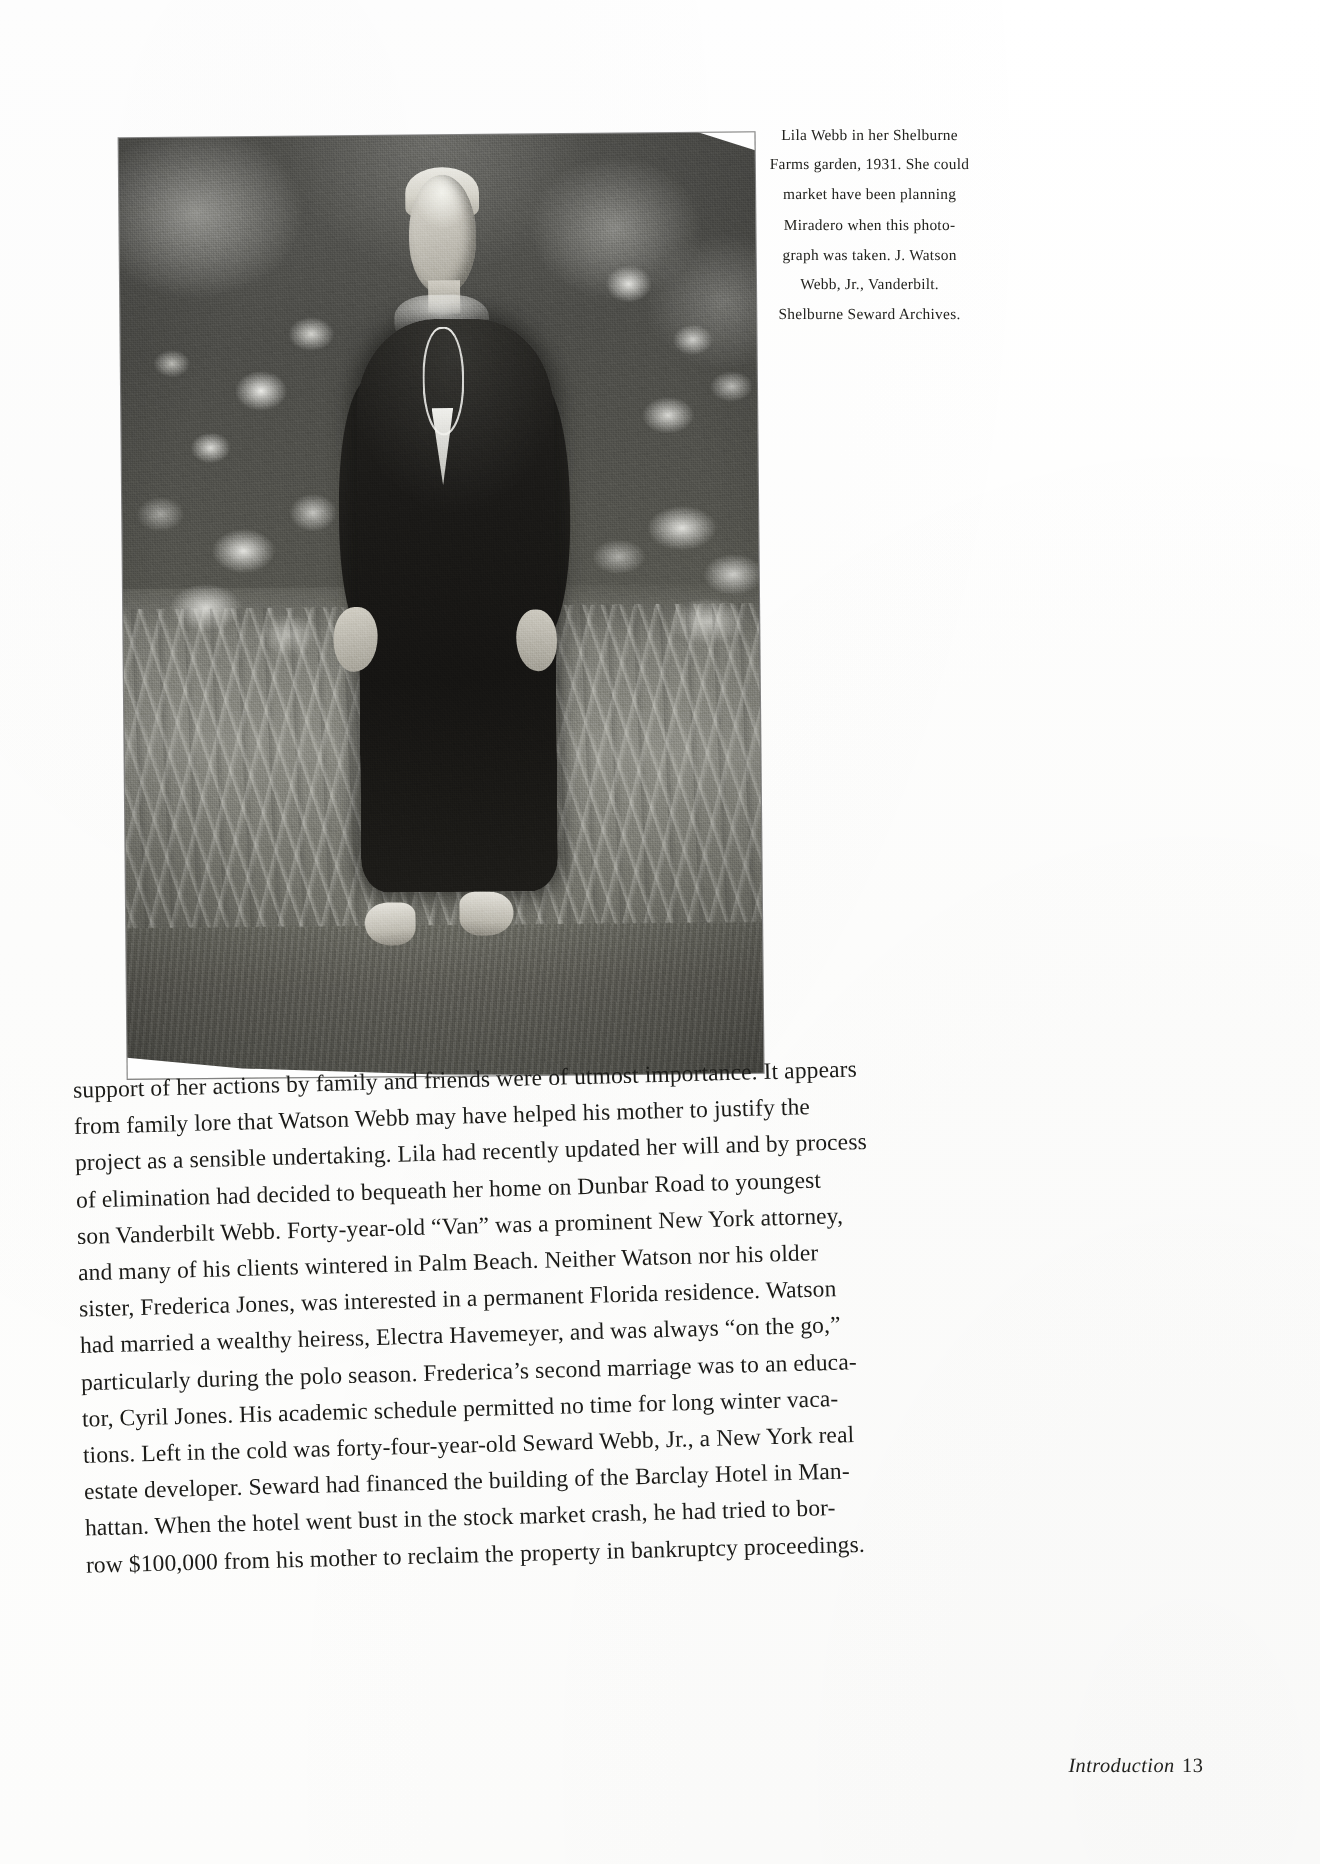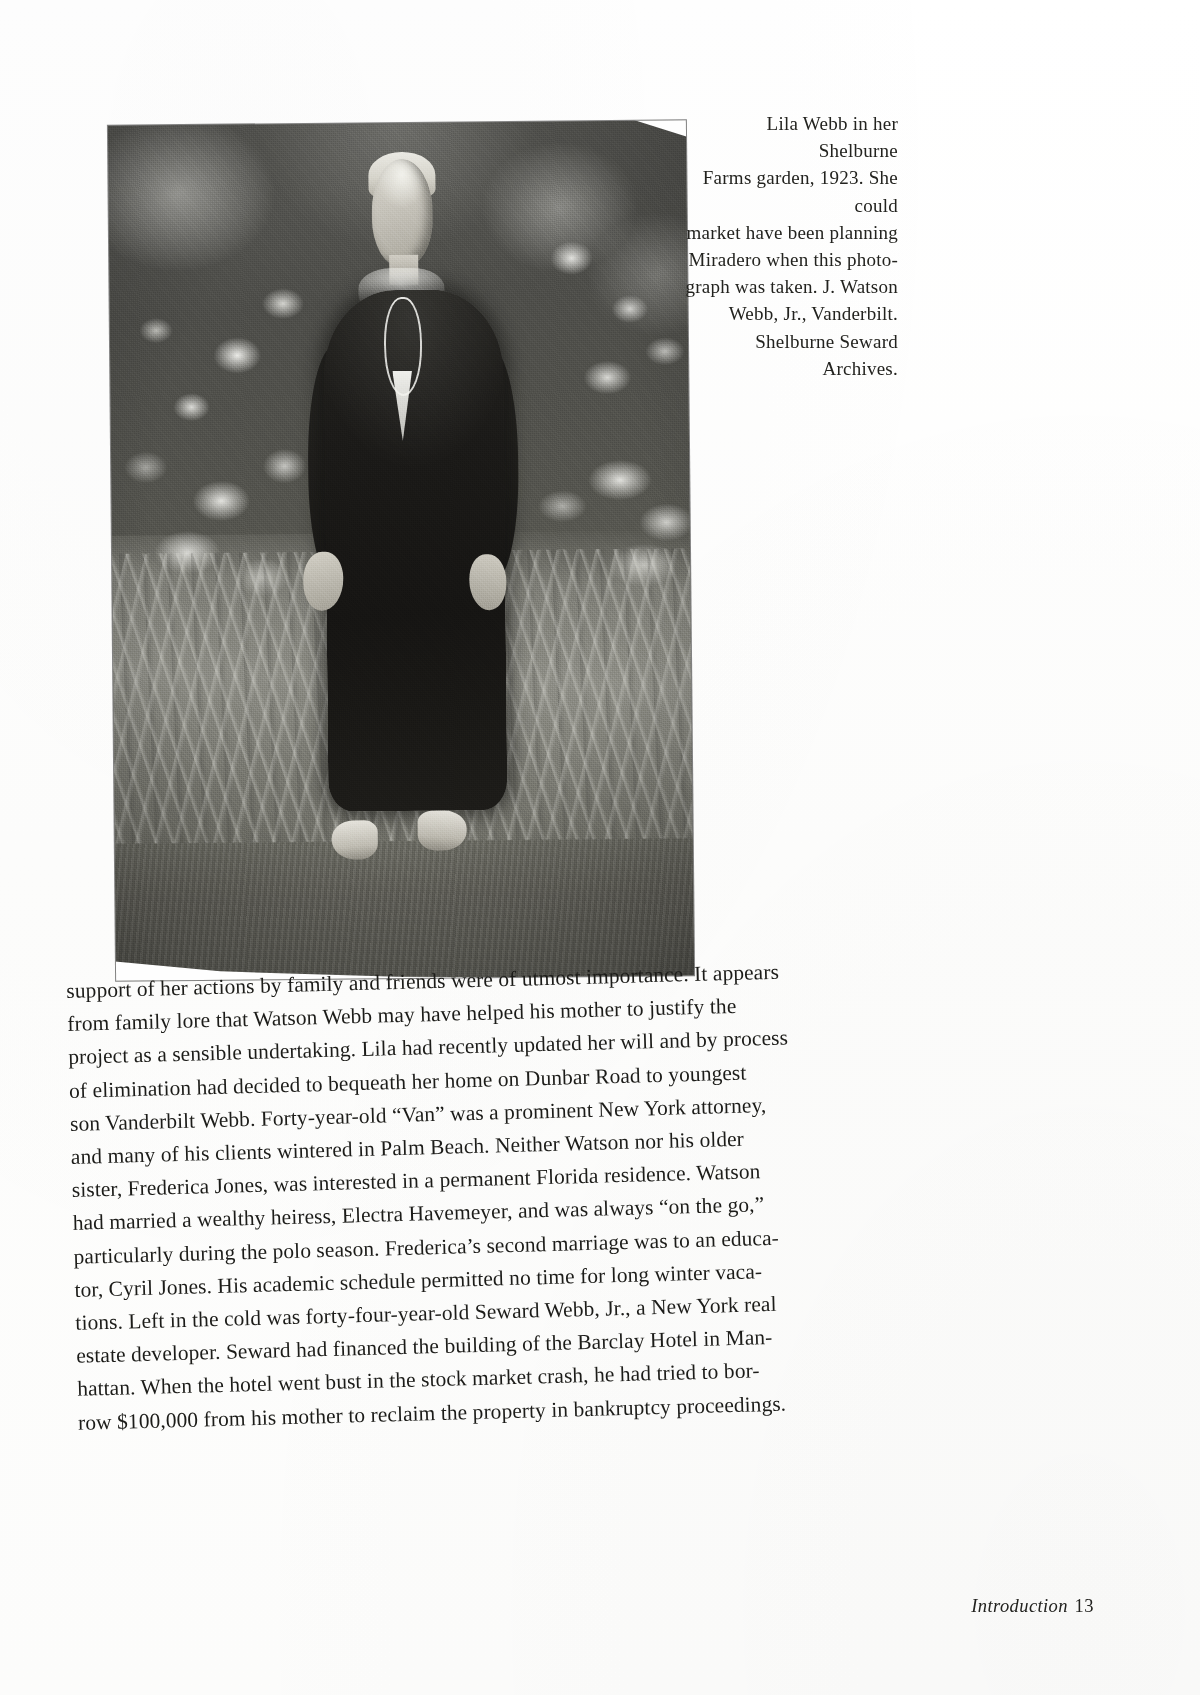--- a/index.html
+++ b/index.html
@@ -275,25 +275,25 @@
     clip-path: polygon(100% 0%, 100% 100%, 0% 0%);
   }
 
   
   #caption {
     position: absolute;
     left: 683px;
     top: 110px;
     width: 215px;
     font-family: "Liberation Serif", "DejaVu Serif", serif;
-    font-size: 19px;
+    font-size: 14px;
     line-height: 27.2px;
     color: #23231f;
     letter-spacing: 0.25px;
-    text-align: right;
+    text-align: center;
   }
 
   
   #body-copy {
     position: absolute;
     left: 66px;
     top: 975px;
     width: 752px;
     transform: rotate(-1.55deg);
     transform-origin: 0% 0%;
@@ -365,21 +365,21 @@
       <div class="ph-layer" id="ph-grain"></div>
       <div class="ph-layer" id="ph-vignette"></div>
 
       <div id="ph-corner-wedge"></div>
       <div id="ph-corner-wedge-tr"></div>
     </div>
   </figure>
 
   <figcaption id="caption">
     <span class="caption-line">Lila Webb in her Shelburne</span><br>
-    <span class="caption-line">Farms garden, 1923. She could</span><br>
+    <span class="caption-line">Farms garden, 1931. She could</span><br>
     <span class="caption-line">market have been planning</span><br>
     <span class="caption-line">Miradero when this photo-</span><br>
     <span class="caption-line">graph was taken. J. Watson</span><br>
     <span class="caption-line">Webb, Jr., Vanderbilt.</span><br>
     <span class="caption-line">Shelburne Seward Archives.</span>
   </figcaption>
 
   <div id="body-copy">
     <span class="body-line">support of her actions by family and friends were of utmost importance. It appears</span>
     <span class="body-line">from family lore that Watson Webb may have helped his mother to justify the</span>

